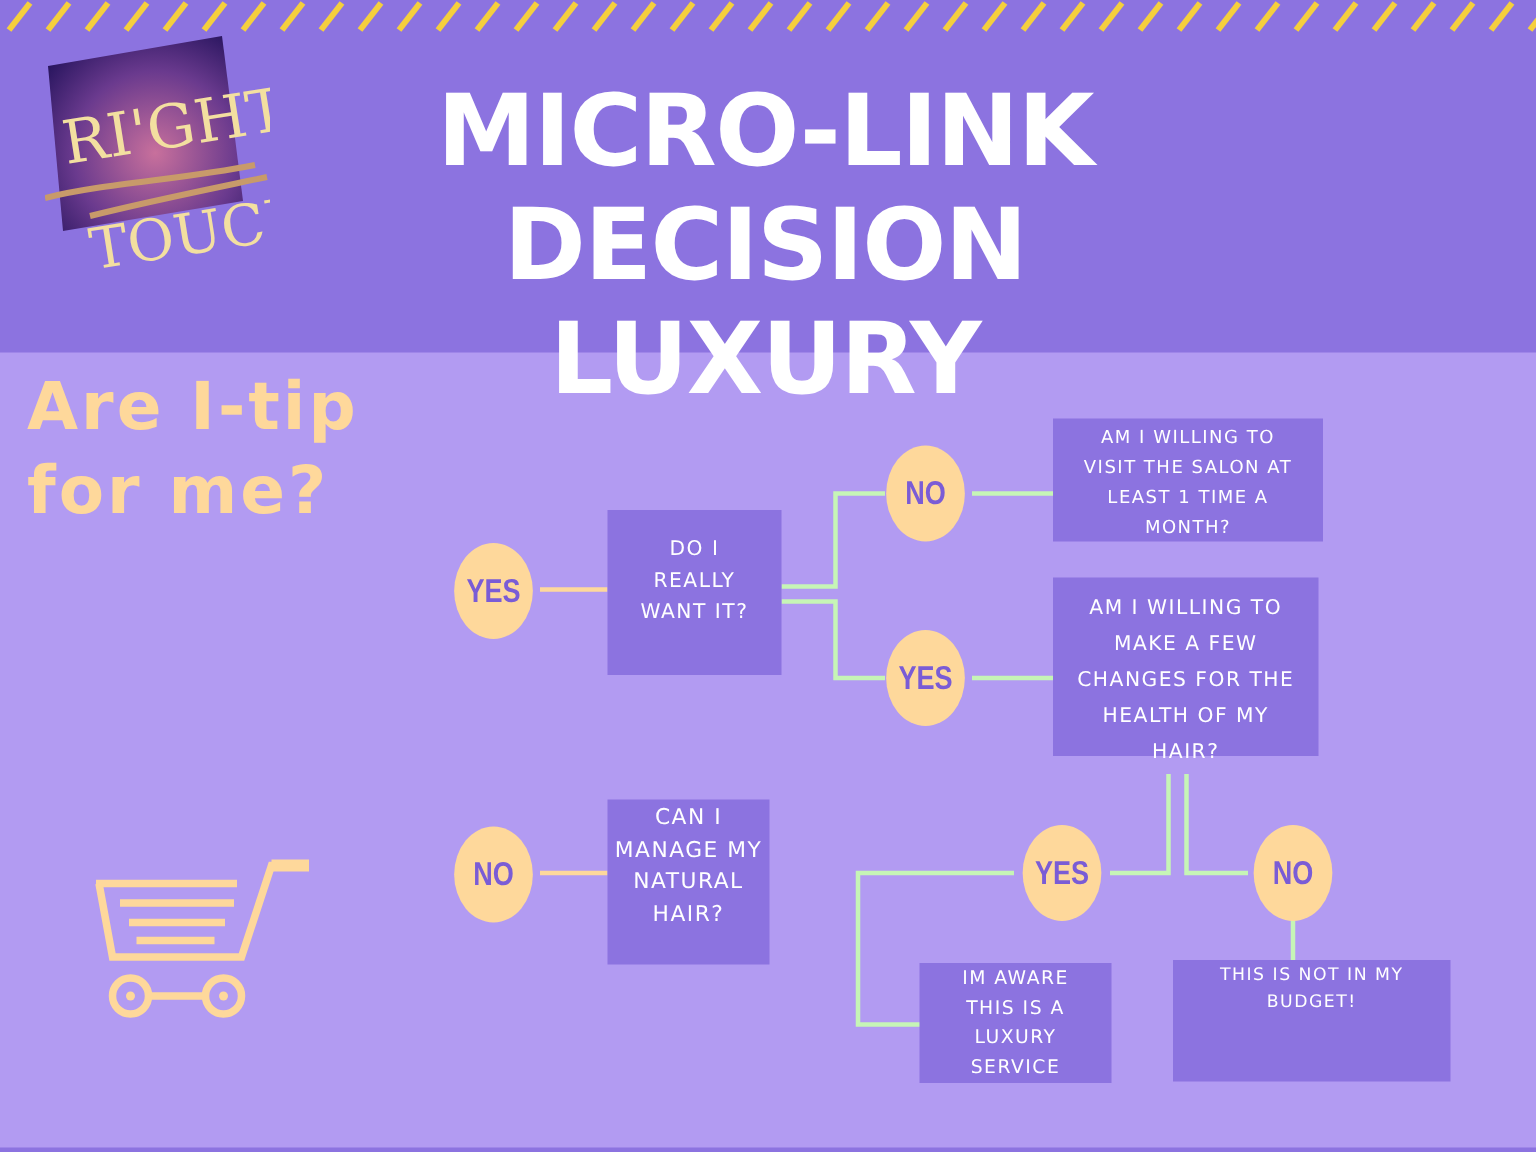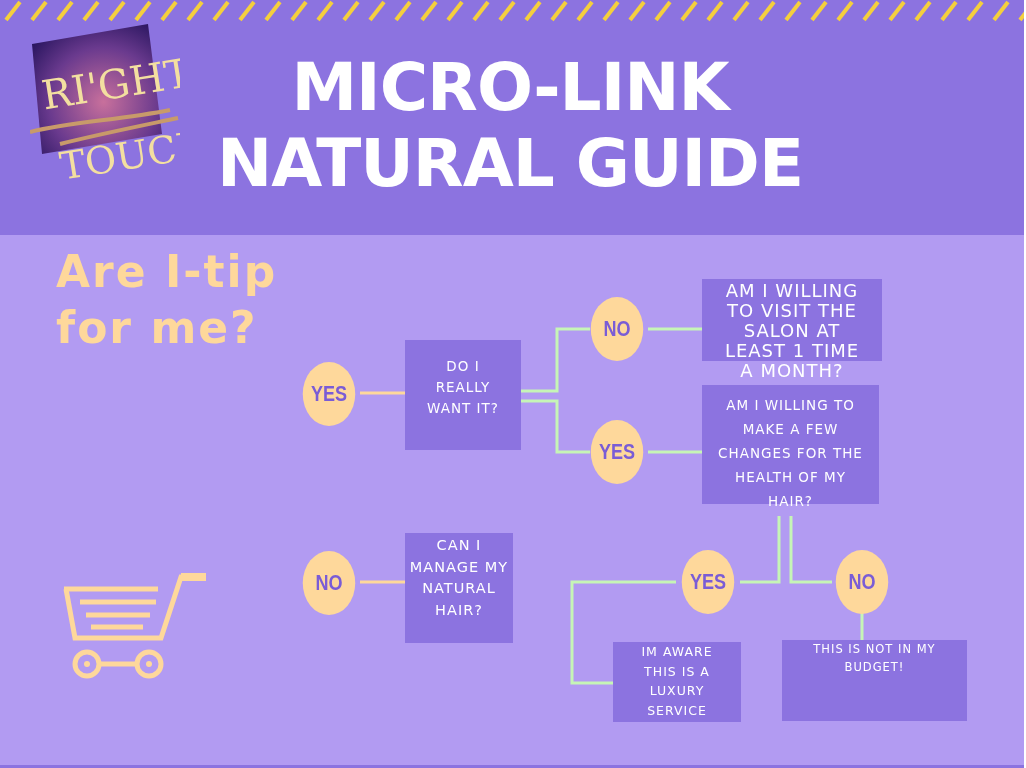--- a/index.html
+++ b/index.html
@@ -3,21 +3,21 @@
 <meta charset="utf-8">
 <style>
   html,body{margin:0;padding:0;background:#fff;}
   body{width:1026px;height:768px;position:relative;overflow:hidden;font-family:"Liberation Sans",sans-serif;}
   .canvas{position:absolute;left:0;top:0;width:1024px;height:768px;background:#b29bf2;overflow:hidden;}
   .header{position:absolute;left:0;top:0;width:1024px;height:235px;background:#8c73e0;}
   .stripes{position:absolute;left:0;top:0;width:1024px;height:22px;}
   .logo{position:absolute;left:30px;top:22px;width:150px;height:175px;}
   .title{position:absolute;left:200px;top:50px;width:620px;text-align:center;color:#ffffff;font-family:"DejaVu Sans",sans-serif;font-weight:bold;font-size:66px;line-height:76px;letter-spacing:-1px;}
   .bottom-line{position:absolute;left:0;top:765px;width:1024px;height:3px;background:#8c73e0;}
-  .question{position:absolute;left:18px;top:244px;color:#fed89b;font-family:"DejaVu Sans",sans-serif;font-weight:bold;font-size:44px;line-height:56px;letter-spacing:2px;margin-left:38px;}
+  .question{position:absolute;left:18px;top:244px;color:#fed89b;font-family:"DejaVu Sans",sans-serif;font-weight:bold;font-size:44px;line-height:56px;letter-spacing:2px;}
   .wires{position:absolute;left:0;top:0;}
   .circle{position:absolute;width:64px;height:64px;border-radius:50%;background:#fed89b;color:#7a5cd6;display:flex;align-items:center;justify-content:center;font-family:"Liberation Sans Narrow","Liberation Sans",sans-serif;font-weight:bold;font-size:22px;transform:scaleX(0.82);}
   .circle span{display:block;}
   .box{position:absolute;background:#8c73e0;color:#fff;display:flex;justify-content:center;text-align:center;font-family:"DejaVu Sans",sans-serif;font-size:13.5px;line-height:21px;letter-spacing:1px;box-sizing:border-box;}
   .cart{position:absolute;left:58px;top:570px;}
 </style>
 </head>
 <body>
 
 <div class="canvas">
@@ -42,21 +42,21 @@
       </defs>
       <polygon points="2,22 118,2 132,112 12,132" fill="url(#lg)"></polygon>
       <text x="12" y="80" font-family="DejaVu Serif, serif" font-size="40" fill="#f3dfa0" transform="rotate(-9 60 70)">RI'GHT</text>
       <path d="M0,110 C40,100 90,98 140,88" stroke="#c89a6a" stroke-width="4" fill="none"></path>
       <path d="M30,122 C70,112 110,104 148,96" stroke="#c89a6a" stroke-width="4" fill="none"></path>
       <text x="30" y="150" font-family="DejaVu Serif, serif" font-size="38" fill="#f3dfa0" transform="rotate(-9 80 140)">TOUCH</text>
     </svg>
 
     <div class="title">
       <div>MICRO-LINK</div>
-      <div>NATURAL GUIDE</div>
+      <div>DECISION LUXURY</div>
     </div>
   </div>
 
   <div class="question">
     <div>Are I-tip</div>
     <div>for me?</div>
   </div>
 
   <svg class="wires" width="1024" height="768">
 
@@ -91,21 +91,21 @@
     <div style="width:100px;">CAN I MANAGE MY NATURAL HAIR?</div>
   </div>
 
   <div class="circle" style="left:585px;top:297px;">
       <span>NO</span>
     </div>
   <div class="circle" style="left:585px;top:420px;">
       <span>YES</span>
     </div>
 
-  <div class="box" style="left:702px;top:279px;width:180px;height:82px;padding-top:2px;font-size:18px;line-height:20px;">
+  <div class="box" style="left:702px;top:279px;width:180px;height:82px;padding-top:2px;font-size:12px;line-height:20px;">
     <div style="width:150px;">AM I WILLING TO VISIT THE SALON AT LEAST 1 TIME A MONTH?</div>
   </div>
   <div class="box" style="left:702px;top:385px;width:177px;height:119px;padding-top:8px;font-size:13.5px;line-height:24px;">
     <div style="width:155px;">AM I WILLING TO MAKE A FEW CHANGES FOR THE HEALTH OF MY HAIR?</div>
   </div>
 
   <div class="circle" style="left:676px;top:550px;">
       <span>YES</span>
     </div>
   <div class="circle" style="left:830px;top:550px;">

